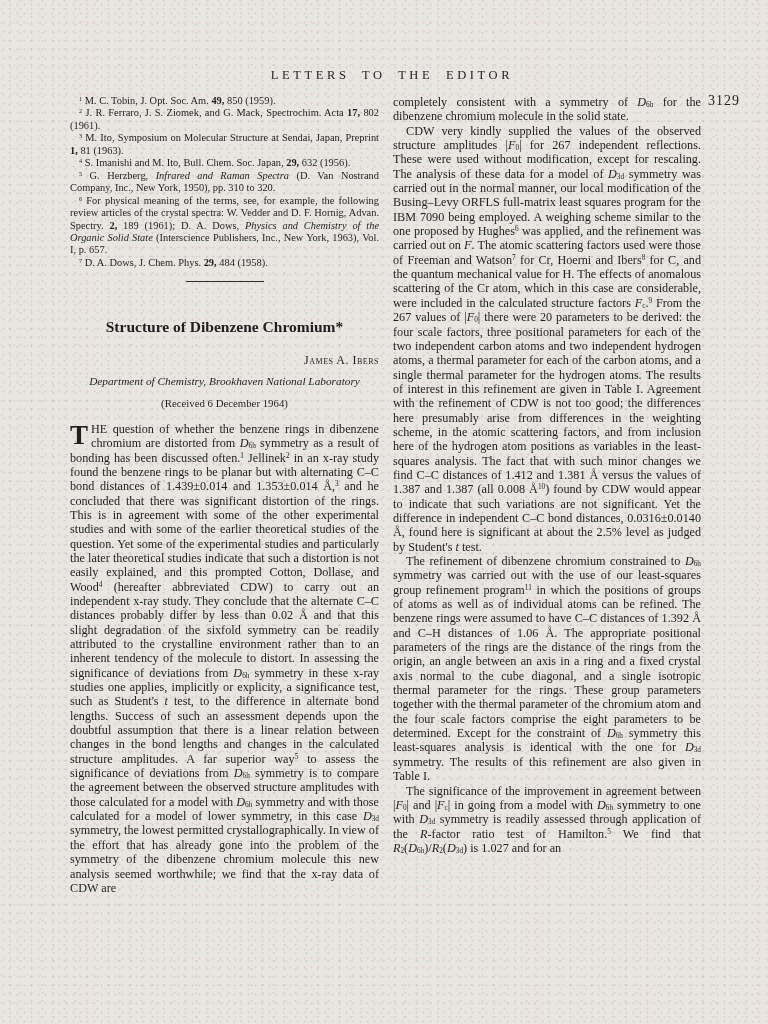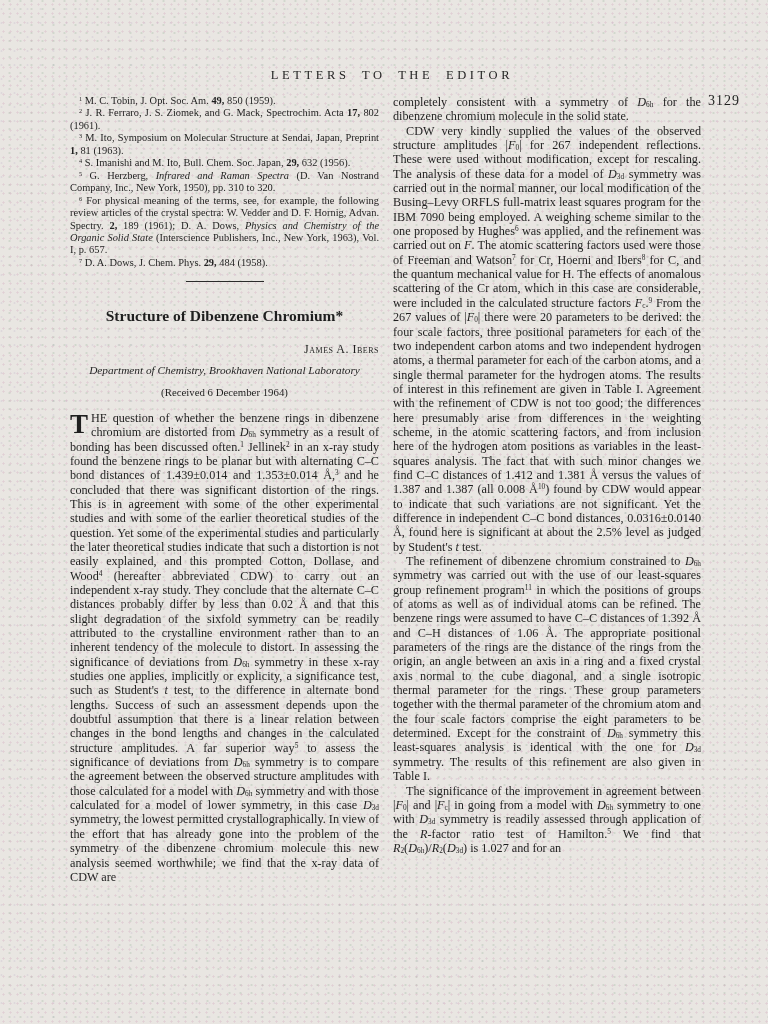--- a/index.html
+++ b/index.html
@@ -23,21 +23,21 @@
     font-weight:normal;
   }
   .page-num{position:absolute;right:36px;top:0;font-size:14px;letter-spacing:1px;margin-top:25px;}
 
   .col-left{position:absolute;left:70px;top:95px;width:309px;}
   .col-right{position:absolute;left:393px;top:95px;width:308px;}
 
   .footnote{font-size:10.4px;line-height:12.45px;text-align:justify;text-indent:9px;margin:0;}
   .divider{width:78px;height:0;border-top:1.6px solid #2b2b2b;margin:12px auto 0;}
 
-  .art-title{text-align:center;font-weight:bold;font-size:15.5px;line-height:18px;margin-top:25px;}
+  .art-title{text-align:center;font-weight:bold;font-size:15.5px;line-height:18px;margin-top:36px;}
   .art-author{text-align:right;font-variant:small-caps;font-size:12px;letter-spacing:0.5px;margin-top:17px;}
   .art-affil{text-align:center;font-style:italic;font-size:11.3px;line-height:13.5px;margin-top:7px;}
   .art-affil2{text-align:center;font-style:italic;font-size:11.3px;line-height:13.5px;margin-top:0;}
   .art-received{text-align:center;font-size:10.8px;margin-top:8px;}
 
   .body-par{font-size:12.2px;line-height:14.35px;text-align:justify;margin:0;}
   .lead-par{margin-top:13px;}
   .indent{text-indent:13px;}
   .dropcap{float:left;font-size:27px;line-height:24px;font-weight:bold;padding:1px 3px 0 0;}
 

